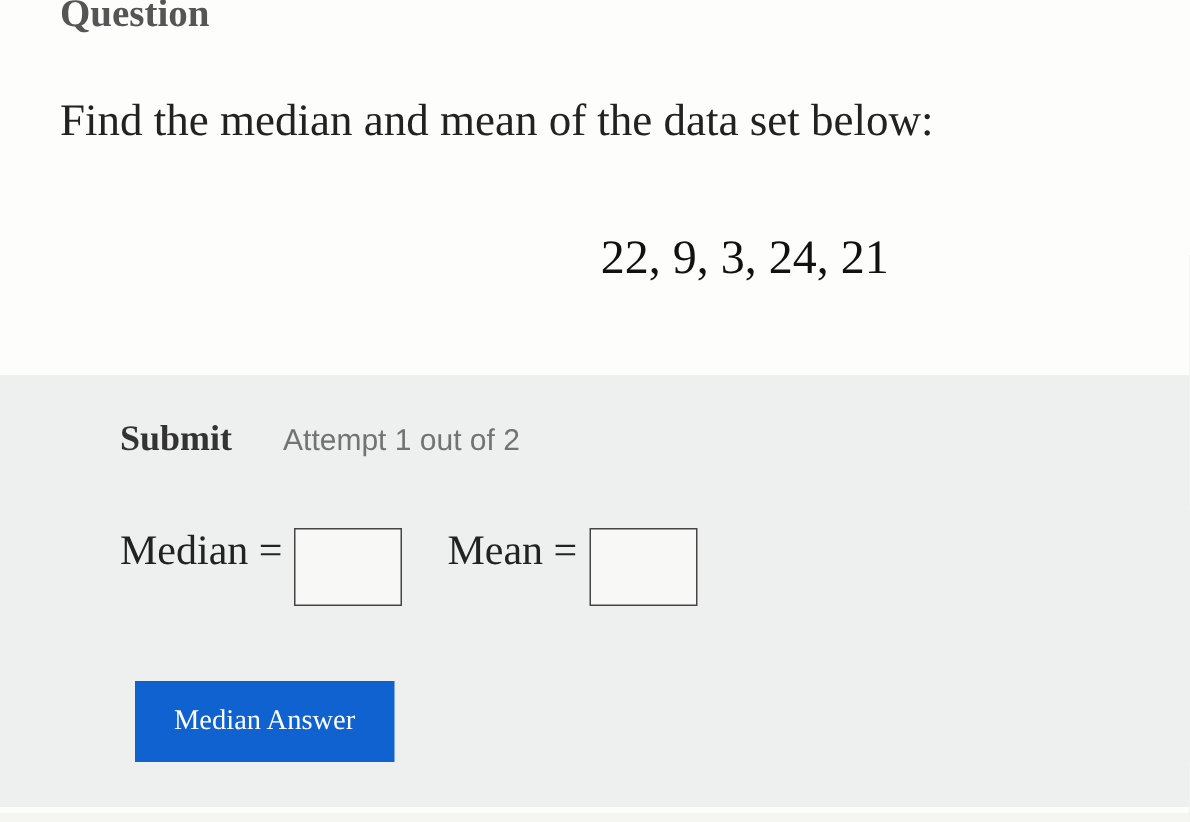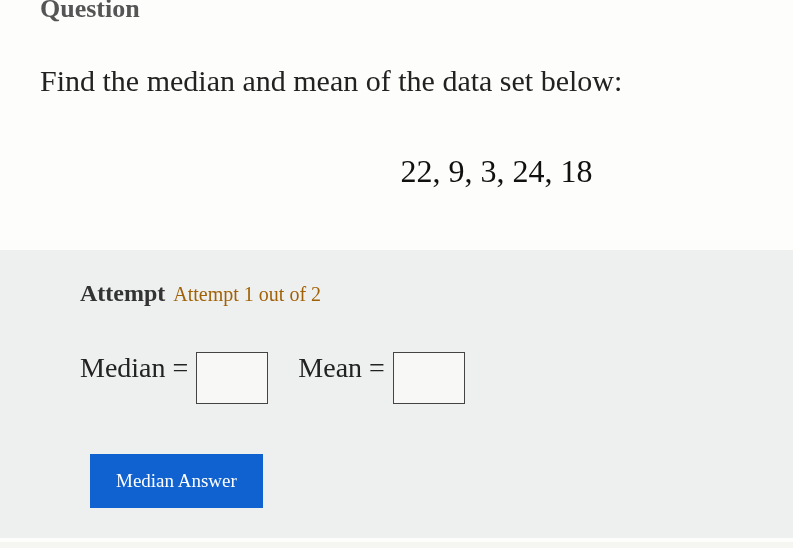--- a/index.html
+++ b/index.html
@@ -52,23 +52,23 @@
       margin-bottom: 45px;
     }
     .answer-label {
       font-size: 24px;
       font-weight: bold;
       color: #333;
       font-family: Georgia, serif;
     }
     .attempt-text {
       font-size: 20px;
-      color: #a16207;
-      margin-left: 4px;
-      font-family: Liberation Serif, serif;
+      color: #737373;
+      margin-left: 30px;
+      font-family: Liberation Sans, sans-serif;
     }
     .inputs-row {
       display: flex;
       align-items: center;
       gap: 30px;
       margin-bottom: 50px;
     }
     .input-group {
       display: flex;
       align-items: flex-start;
@@ -100,25 +100,25 @@
     }
   </style>
 </head>
 <body>
 
 <div class="page">
   <div class="question-label">Question</div>
 
   <div class="prompt">Find the median and mean of the data set below:</div>
 
-  <div class="data-row">22, 9, 3, 24, 18</div>
+  <div class="data-row">22, 9, 3, 24, 21</div>
 
   <div class="answer-section">
     <div class="answer-header">
-      <span class="answer-label">Attempt</span>
+      <span class="answer-label">Submit</span>
       <span class="attempt-text">Attempt 1 out of 2</span>
     </div>
     
     <div class="inputs-row">
       <div class="input-group">
         <span class="field-label">Median =</span>
         <input type="text" class="answer-input" value="" style="">
       </div>
       <div class="input-group">
         <span class="field-label">Mean =</span>

